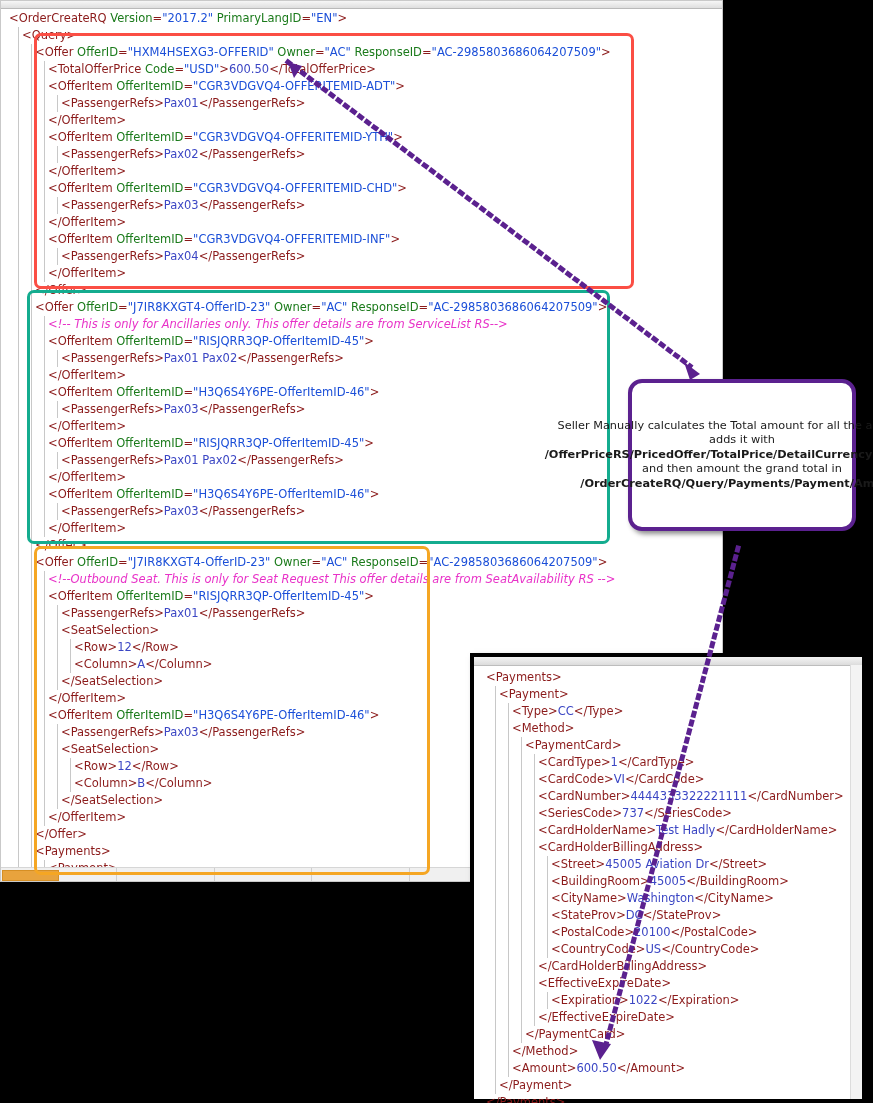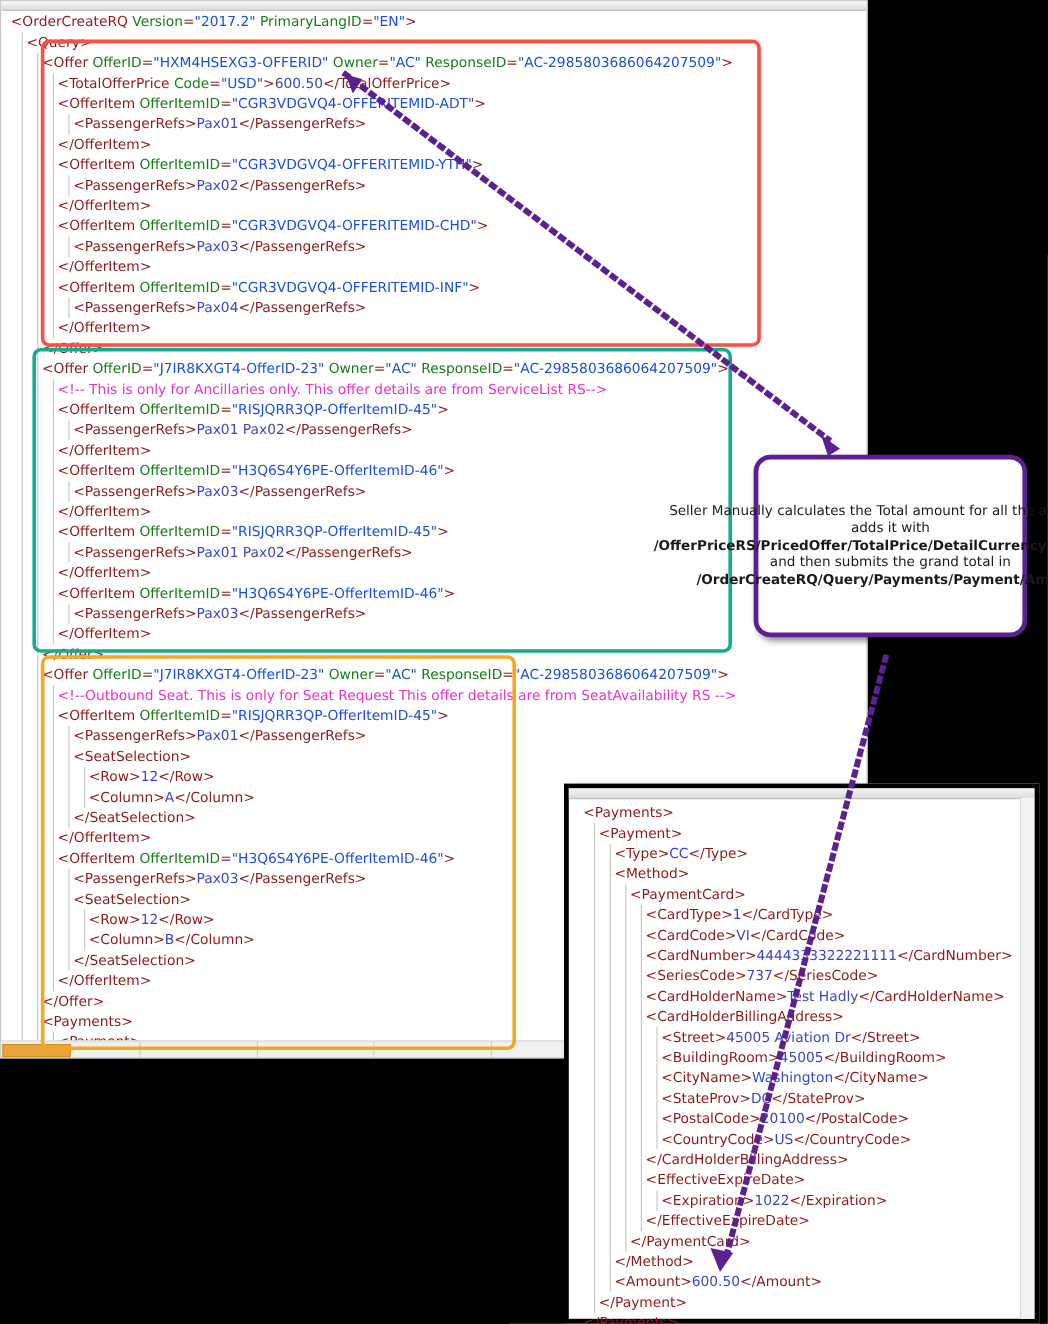--- a/index.html
+++ b/index.html
@@ -18,21 +18,21 @@
   .tickmark{position:absolute;top:0;width:1px;height:13px;background:#cfcfcf;}
 
   
   .code{position:absolute;white-space:pre;font-size:11.5px;line-height:17px;
     font-family:"DejaVu Sans","Liberation Sans",sans-serif;color:#7b1f1f;}
   .ln{display:block;height:17px;}
   .tag{color:#8b1a1a;}
   .attr{color:#1a7a1a;}
   .val{color:#1b4fd8;}
   .txt{color:#3b46c4;}
-  .cmt{color:#e832c8;}
+  .cmt{color:#e832c8;font-style:italic;}
   .guide{position:absolute;width:1px;background:#c8c8c8;}
 
   
   .hl{position:absolute;box-sizing:border-box;border-radius:7px;pointer-events:none;}
   #box-red{left:34px;top:33px;width:600px;height:256px;border:3px solid #fb4e44;}
   #box-teal{left:27px;top:290px;width:583px;height:254px;border:3px solid #14ac8f;}
   #box-orange{left:34px;top:546px;width:396px;height:329px;border:3px solid #f5a623;}
 
   
   #callout{position:absolute;left:628px;top:379px;width:228px;height:152px;
@@ -89,21 +89,21 @@
       <div class="tickmark" style="left: 603px;"></div>
       <div class="tickmark" style="left: 700px;"></div>
     </div>
 </div>
 
 <div class="hl" id="box-red"></div>
 <div class="hl" id="box-teal"></div>
 <div class="hl" id="box-orange"></div>
 
 <div id="callout">
-  <div id="callout-text"><span>Seller Manually calculates the Total amount for all the ancillaries, adds it with </span><b>/OfferPriceRS/PricedOffer/TotalPrice/DetailCurrencyPrice/Total </b><span>and then submits the grand total in </span><b>/OrderCreateRQ/Query/Payments/Payment/Amount</b></div>
+  <div id="callout-text"><span>Seller Manually calculates the Total amount for all the ancillaries, adds it with </span><b>/OfferPriceRS/PricedOffer/TotalPrice/DetailCurrencyPrice/Total </b><span>and then amount the grand total in </span><b>/OrderCreateRQ/Query/Payments/Payment/Amount</b></div>
 </div>
 
 <div id="pay-panel">
   <div class="guide" style="left: 73px; top: 335px; height: 17px;"></div>
     <div class="guide" style="left: 73px; top: 199px; height: 102px;"></div>
     <div class="guide" style="left: 60px; top: 97px; height: 272px;"></div>
     <div class="guide" style="left: 47px; top: 80px; height: 306px;"></div>
     <div class="guide" style="left: 34px; top: 46px; height: 374px;"></div>
     <div class="guide" style="left: 21px; top: 29px; height: 408px;"></div>
     <div id="pay-titlebar"></div>

